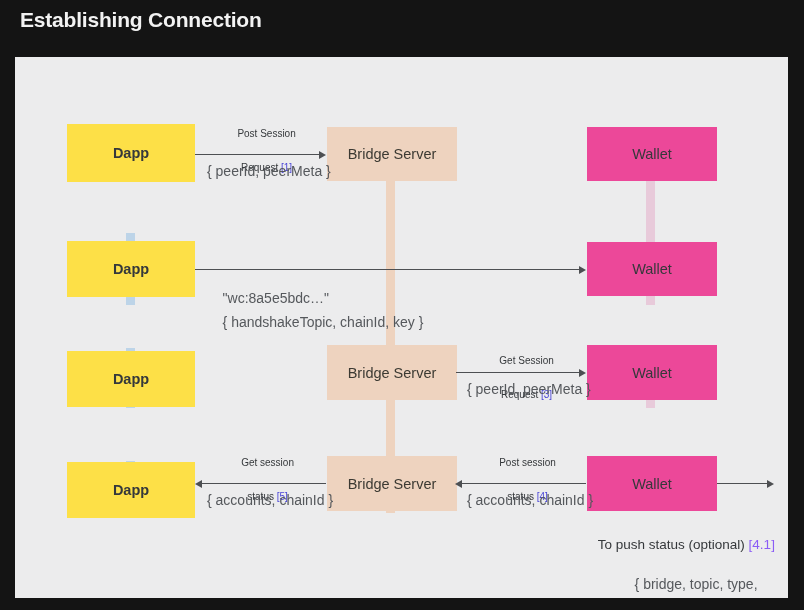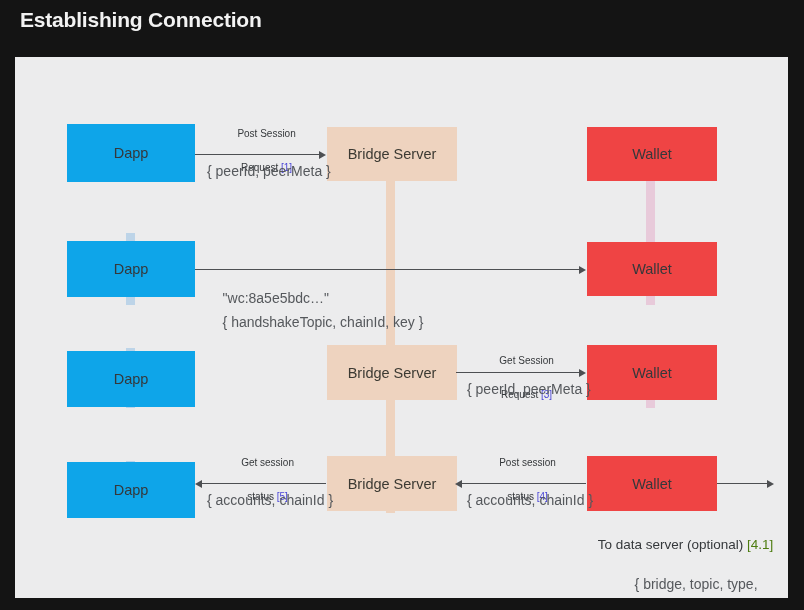--- a/index.html
+++ b/index.html
@@ -21,23 +21,23 @@
     background:#ececed;
     overflow:hidden;
   }
   .node{
     position:absolute;
     display:flex;align-items:center;justify-content:center;
     font-size:14.5px;
     color:#35383b;
     box-sizing:border-box;
   }
-  .node.dapp{background:#0ea5e9;}
+  .node.dapp{background:#fde047;font-weight:bold;}
   .node.bridge{background:#eed3bf;color:#3c3a33;}
-  .node.wallet{background:#ef4444;}
+  .node.wallet{background:#ec4899;}
   .lifeline{position:absolute;}
   .lifeline.dapp{background:#bdd4e8;}
   .lifeline.bridge{background:#eed3bf;}
   .lifeline.wallet{background:#e8cada;}
   .arrow-line{
     position:absolute;height:1px;background:#4d4f52;
   }
   .arrow-head{
     position:absolute;width:0;height:0;
     border-top:4px solid transparent;
@@ -56,21 +56,21 @@
   .mono{
     position:absolute;
     font-family:Liberation Sans, sans-serif;
     font-size:14px;line-height:12px;
     color:#55585c;
     white-space:pre;
   }
   .push-title{
     position:absolute;font-size:13.5px;color:#35383b;white-space:pre;
   }
-  .push-title .step{color:#4d7c0f;}
+  .push-title .step{color:#8b5cf6;}
   .push-sub{
     position:absolute;font-size:12.5px;font-style:italic;color:#35383b;white-space:pre;
   }
 </style>
 </head>
 <body>
 
 <div id="page-title">Establishing Connection</div>
 
 <div id="canvas">
@@ -159,20 +159,20 @@
   <div class="lbl" style="left:446px;top:380px;width:122px;">
     <span>Post session</span><br>
     <span>status </span><span class="step">[4]</span>
   </div>
   <div class="mono" style="left:452px;top:437px;">{ accounts, chainId }</div>
 
   <div class="arrow-line" style="left:702px;top:426px;width:52px;"></div>
   <div class="arrow-head right" style="left:752px;top:422.5px;"></div>
 
   <div class="push-title" style="left:568px;top:465px;">
-    <span>To data server (optional) </span><span class="step">[4.1]</span>
+    <span>To push status (optional) </span><span class="step">[4.1]</span>
   </div>
   <div class="mono" style="left:604px;top:509px;">
     <span>{ bridge, topic, type,</span><br>
     
   </div>
 
 </div>
 
 </body></html>

